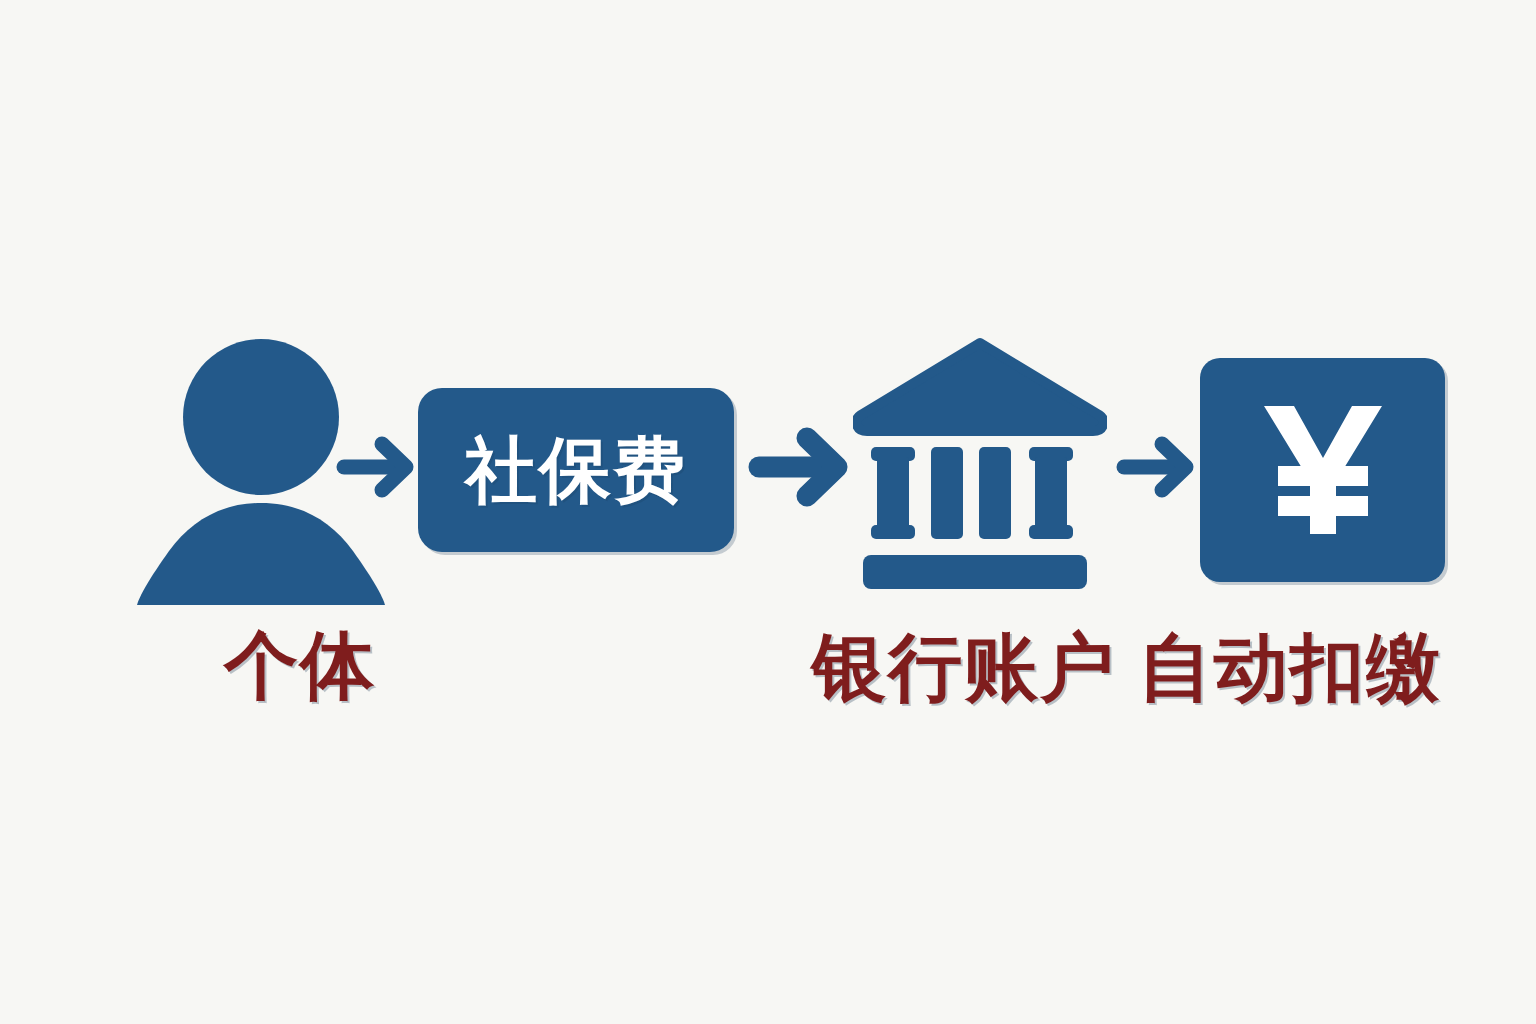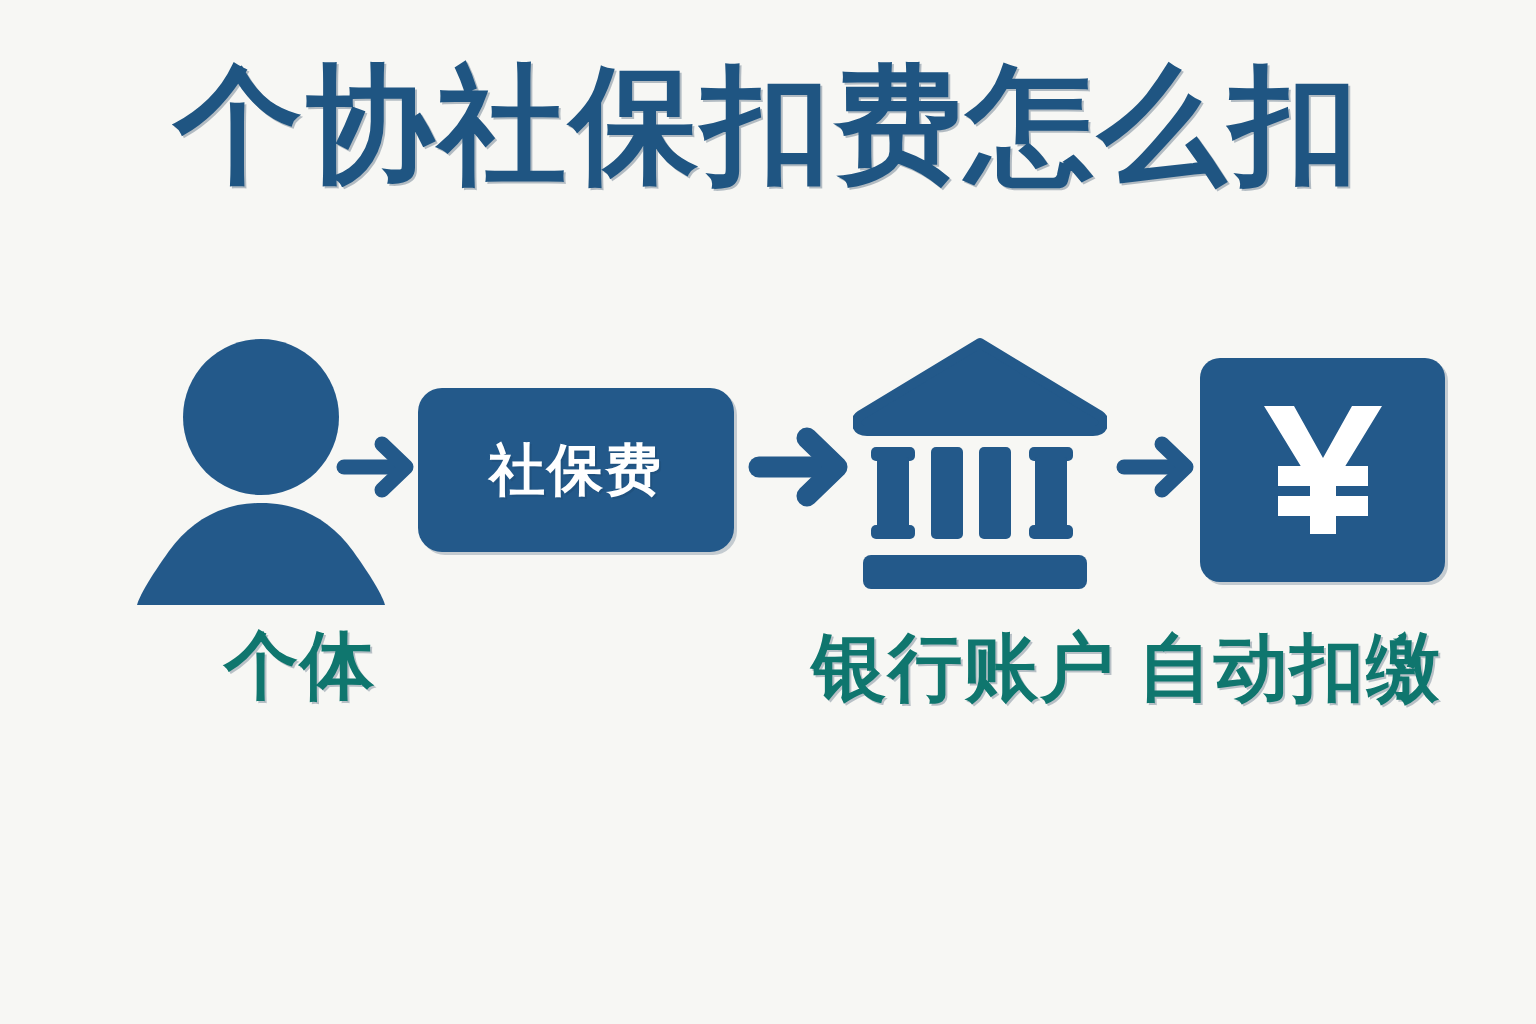--- a/index.html
+++ b/index.html
@@ -74,21 +74,21 @@
     height: 164px;
     background: #23598a;
     border-radius: 24px;
     display: flex;
     align-items: center;
     justify-content: center;
     box-shadow: 3px 3px 0 rgba(20, 50, 80, 0.22);
   }
   .badge-text {
     color: #ffffff;
-    font-size: 56px;
+    font-size: 72px;
     font-weight: 900;
     letter-spacing: 2px;
     line-height: 1;
     white-space: nowrap;
     text-shadow: 2px 2px 0 rgba(20, 50, 80, 0.18);
   }
 
   
   .node-bank { left: 845px; width: 270px; }
   .bank-svg { position: absolute; left: 8px; top: 5px; }
@@ -106,21 +106,21 @@
     display: flex;
     align-items: center;
     justify-content: center;
     box-shadow: 3px 3px 0 rgba(20, 50, 80, 0.22);
   }
   .yuan-card svg { display: block; }
 
   
   .caption {
     position: absolute;
-    color: #0f766e;
+    color: #7f1d1d;
     font-weight: 900;
     letter-spacing: 2px;
     text-shadow: 2px 2px 0 rgba(20, 50, 80, 0.28);
     line-height: 1.08;
   }
 
   .caption-person {
     left: 140px;
     top: 626px;
     width: 320px;
@@ -138,21 +138,20 @@
     white-space: nowrap;
   }
   .caption-right .seg { display: inline; }
   .caption-right .gap { display: inline-block; width: 22px; }
 </style>
 </head>
 <body>
 
 <div id="infographic">
 
-  <div class="title">个协社保扣费怎么扣</div>
 
   <div class="flow">
 
     <div class="node node-person">
       <svg class="person-svg" width="272" height="276" viewBox="0 0 272 276" aria-hidden="true">
         <circle cx="136" cy="82" r="78" fill="#23598a"></circle>
         <path d="M136 168
                  C 96 168, 66 186, 44 216
                  C 24 244, 14 262, 12 270
                  L 260 270

